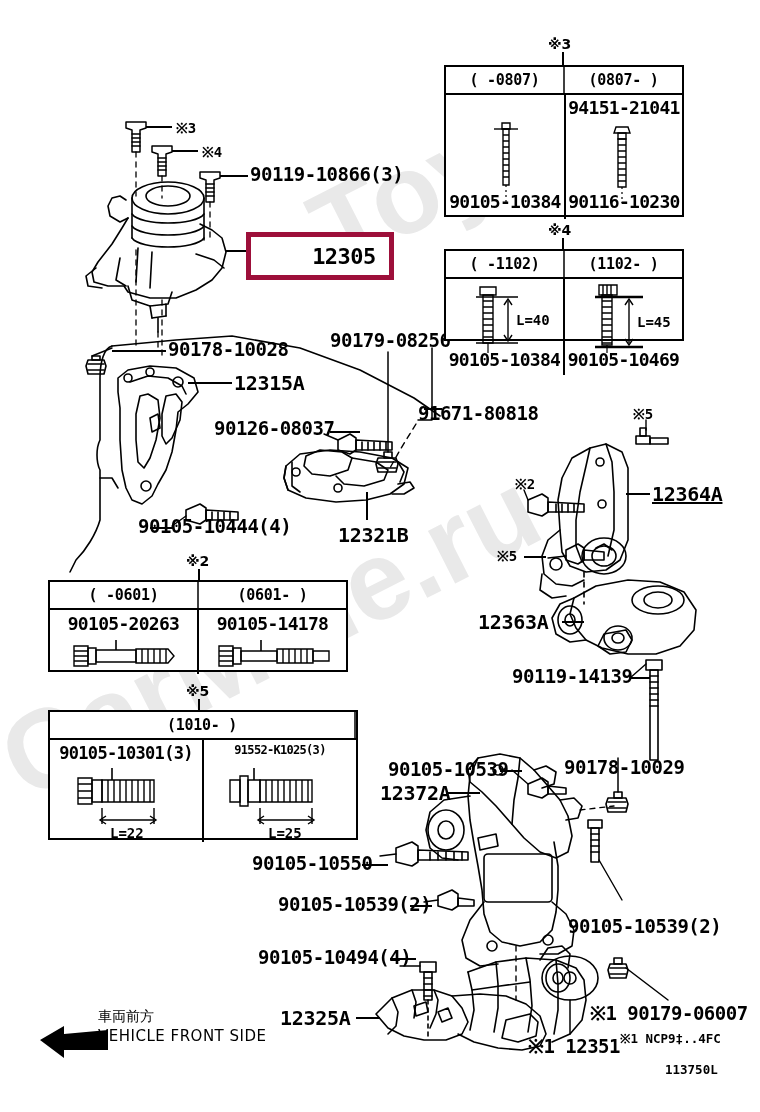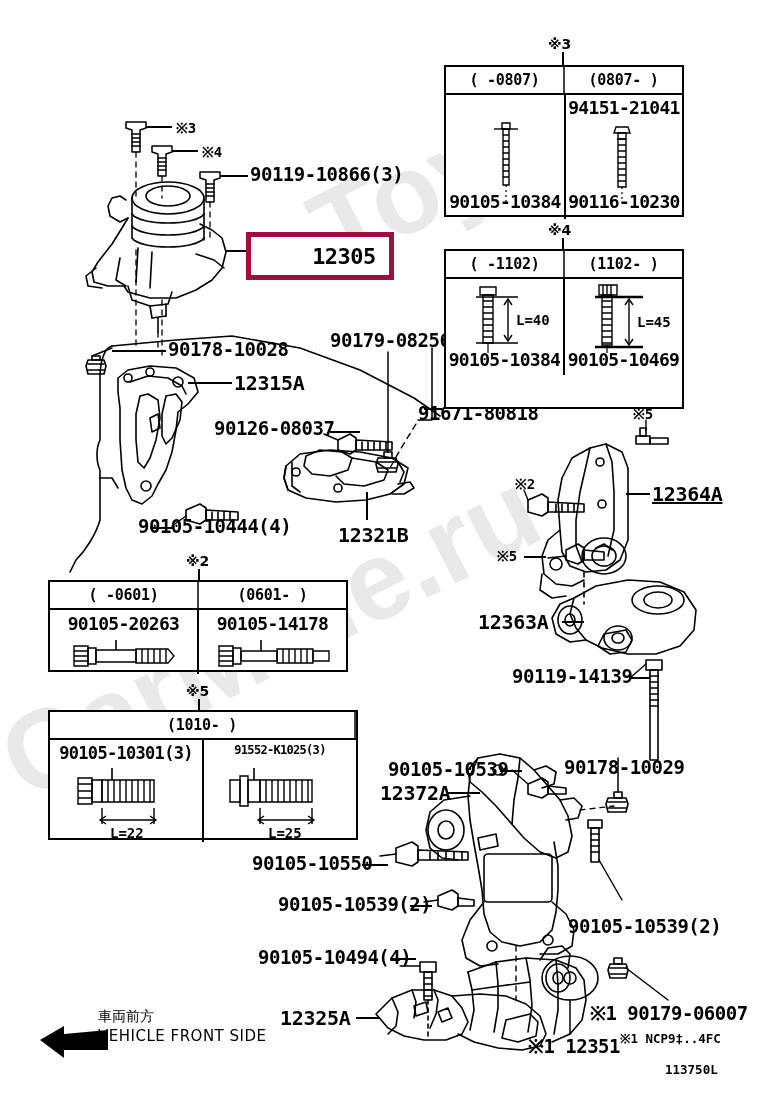--- a/index.html
+++ b/index.html
@@ -417,21 +417,21 @@
           </g>
         </svg>
         <div class="cellpn" style="top:96px;">90116-10230</div>
       </div>
     </div>
   </div>
 
   <div class="astlabel" style="left:548px;top:222px;">※4</div>
   <div class="tick" style="left:562px;top:238px;height:12px;width:2px;margin-left:0;"></div>
 
-  <div class="tbl" style="left:444px;top:249px;width:240px;height:160px;">
+  <div class="tbl" style="left:444px;top:249px;width:240px;height:92px;">
     <div class="hdr">
       <div class="c">(    -1102)</div>
       <div class="c">(1102-      )</div>
     </div>
     <div class="bdy" style="height:96px;">
       <div class="c">
         <svg width="118" height="74" style="position:absolute;left:0;top:2px;">
           <g stroke="#000" stroke-width="1.4" fill="none">
             <path d="M34,6 L50,6 L50,14 L34,14 Z"></path>
             <path d="M37,14 L47,14 L47,62 L37,62 Z"></path>

